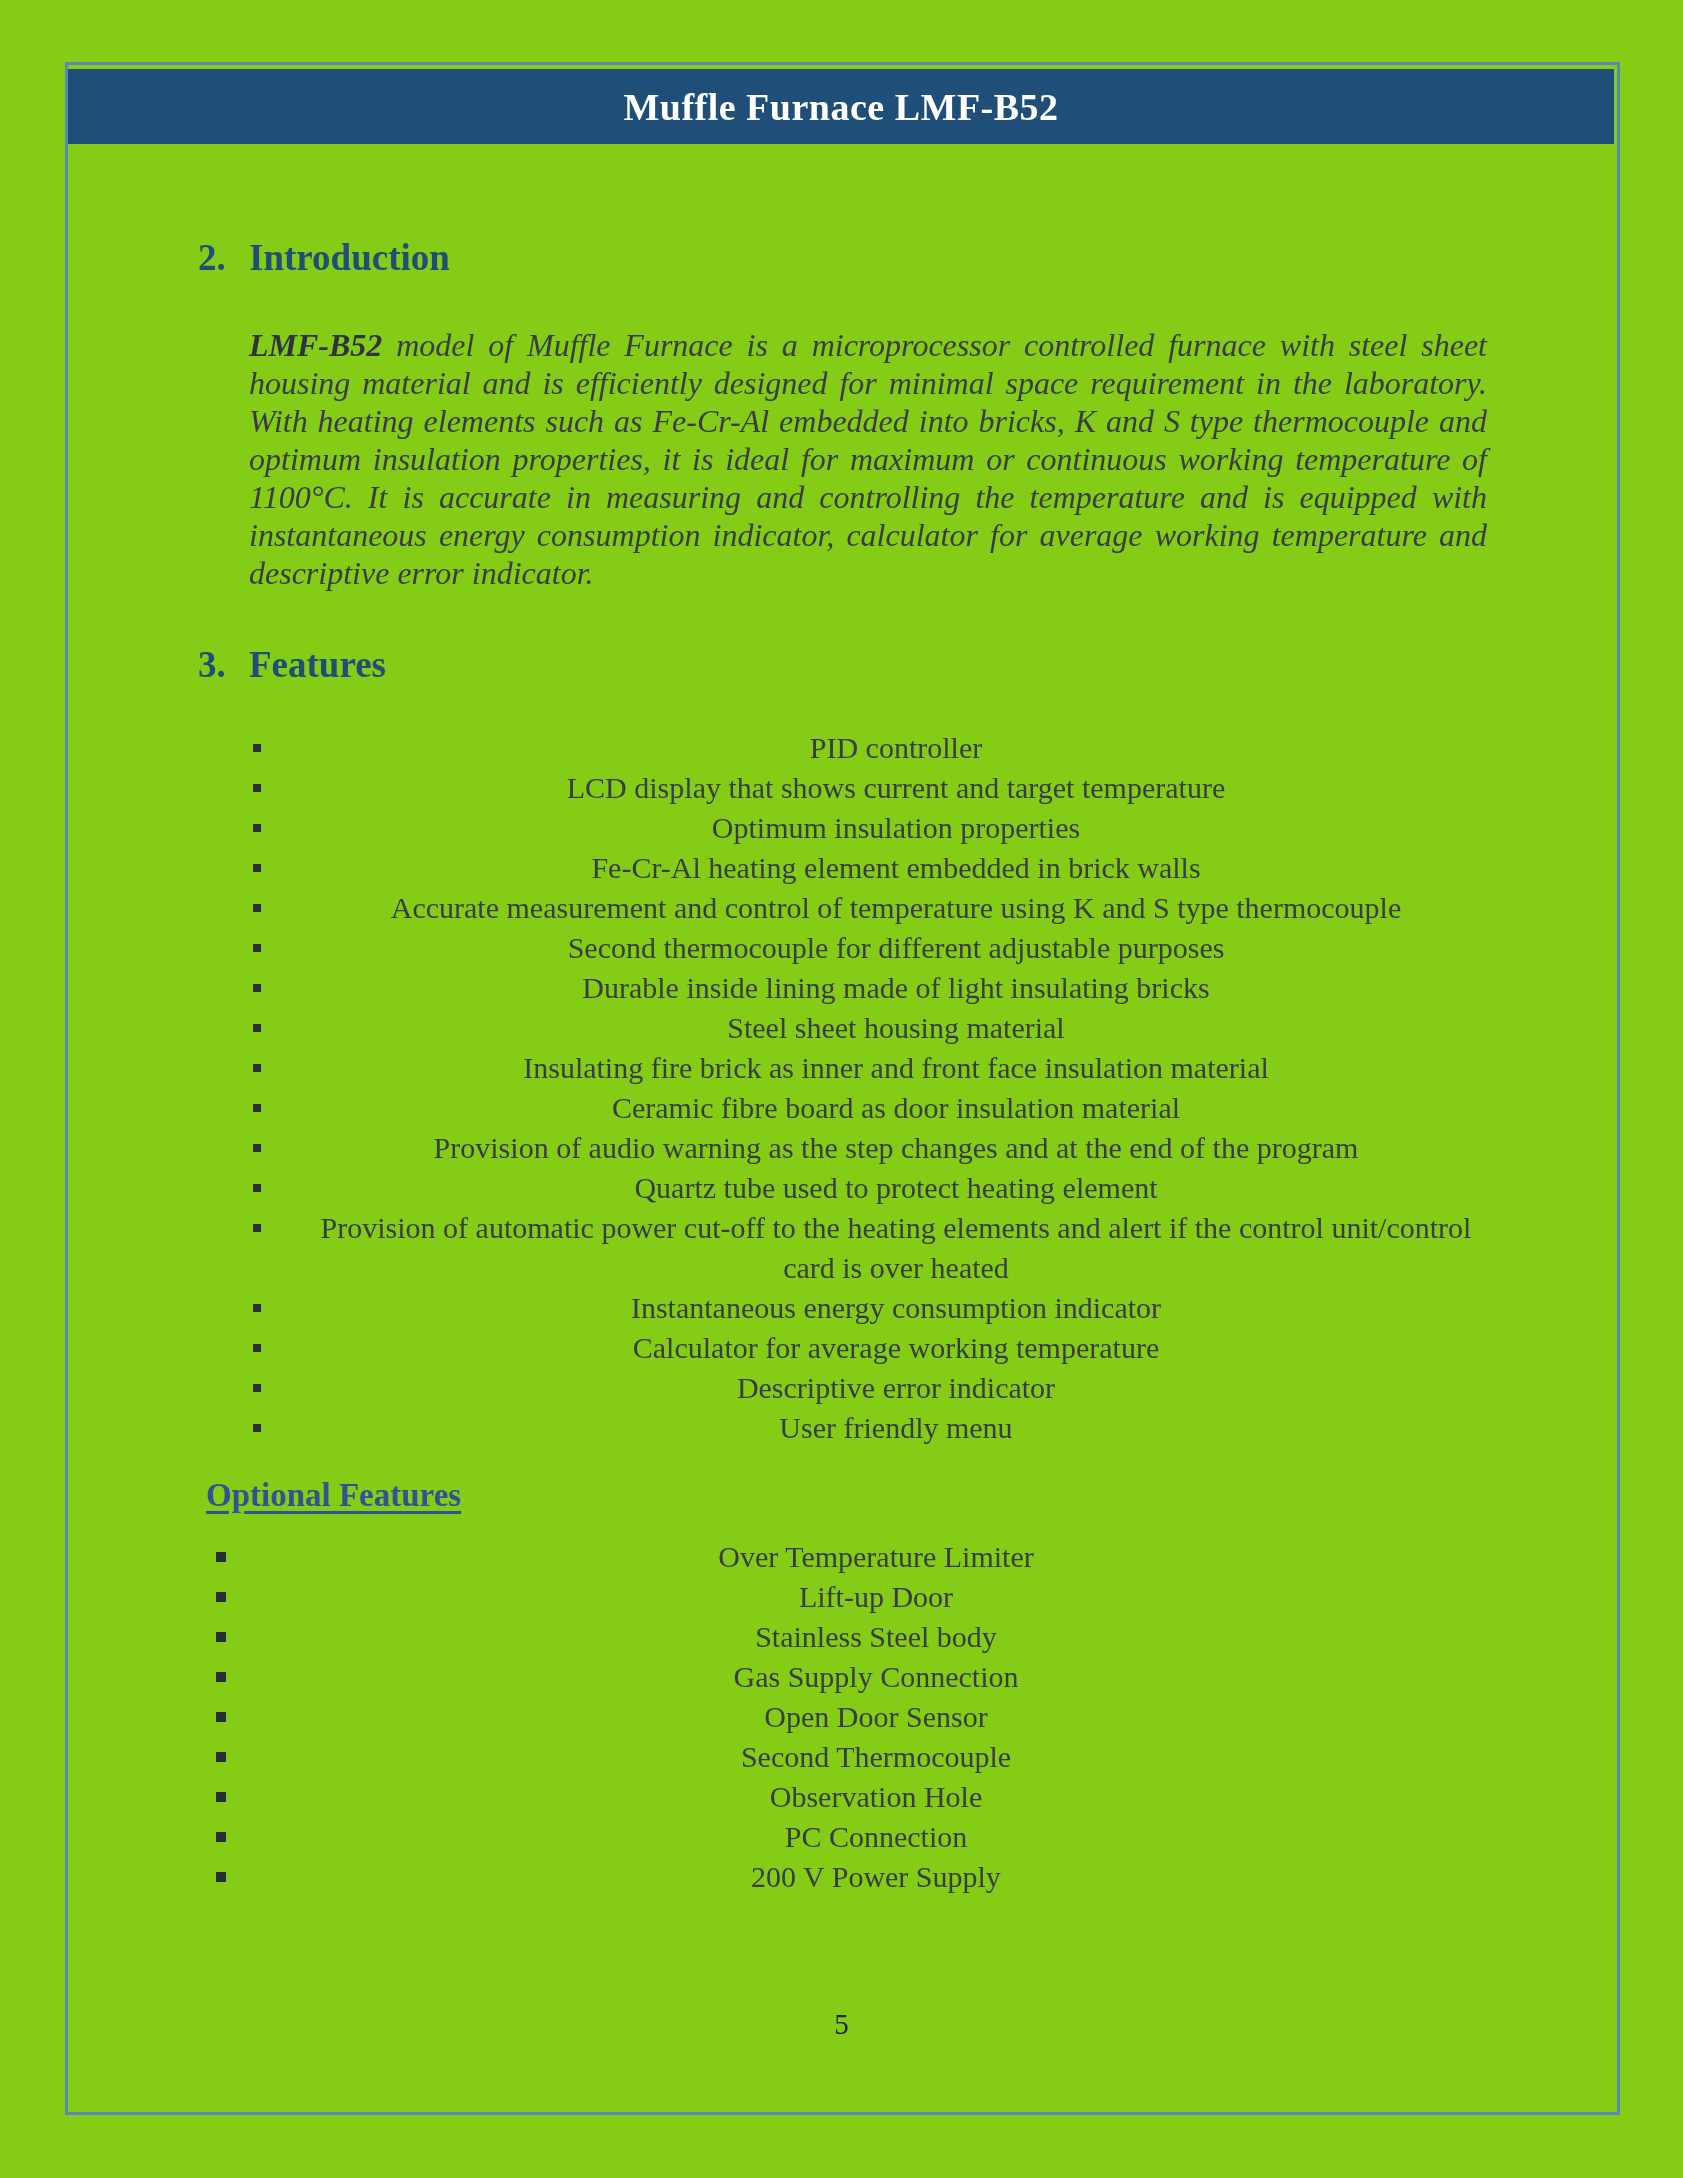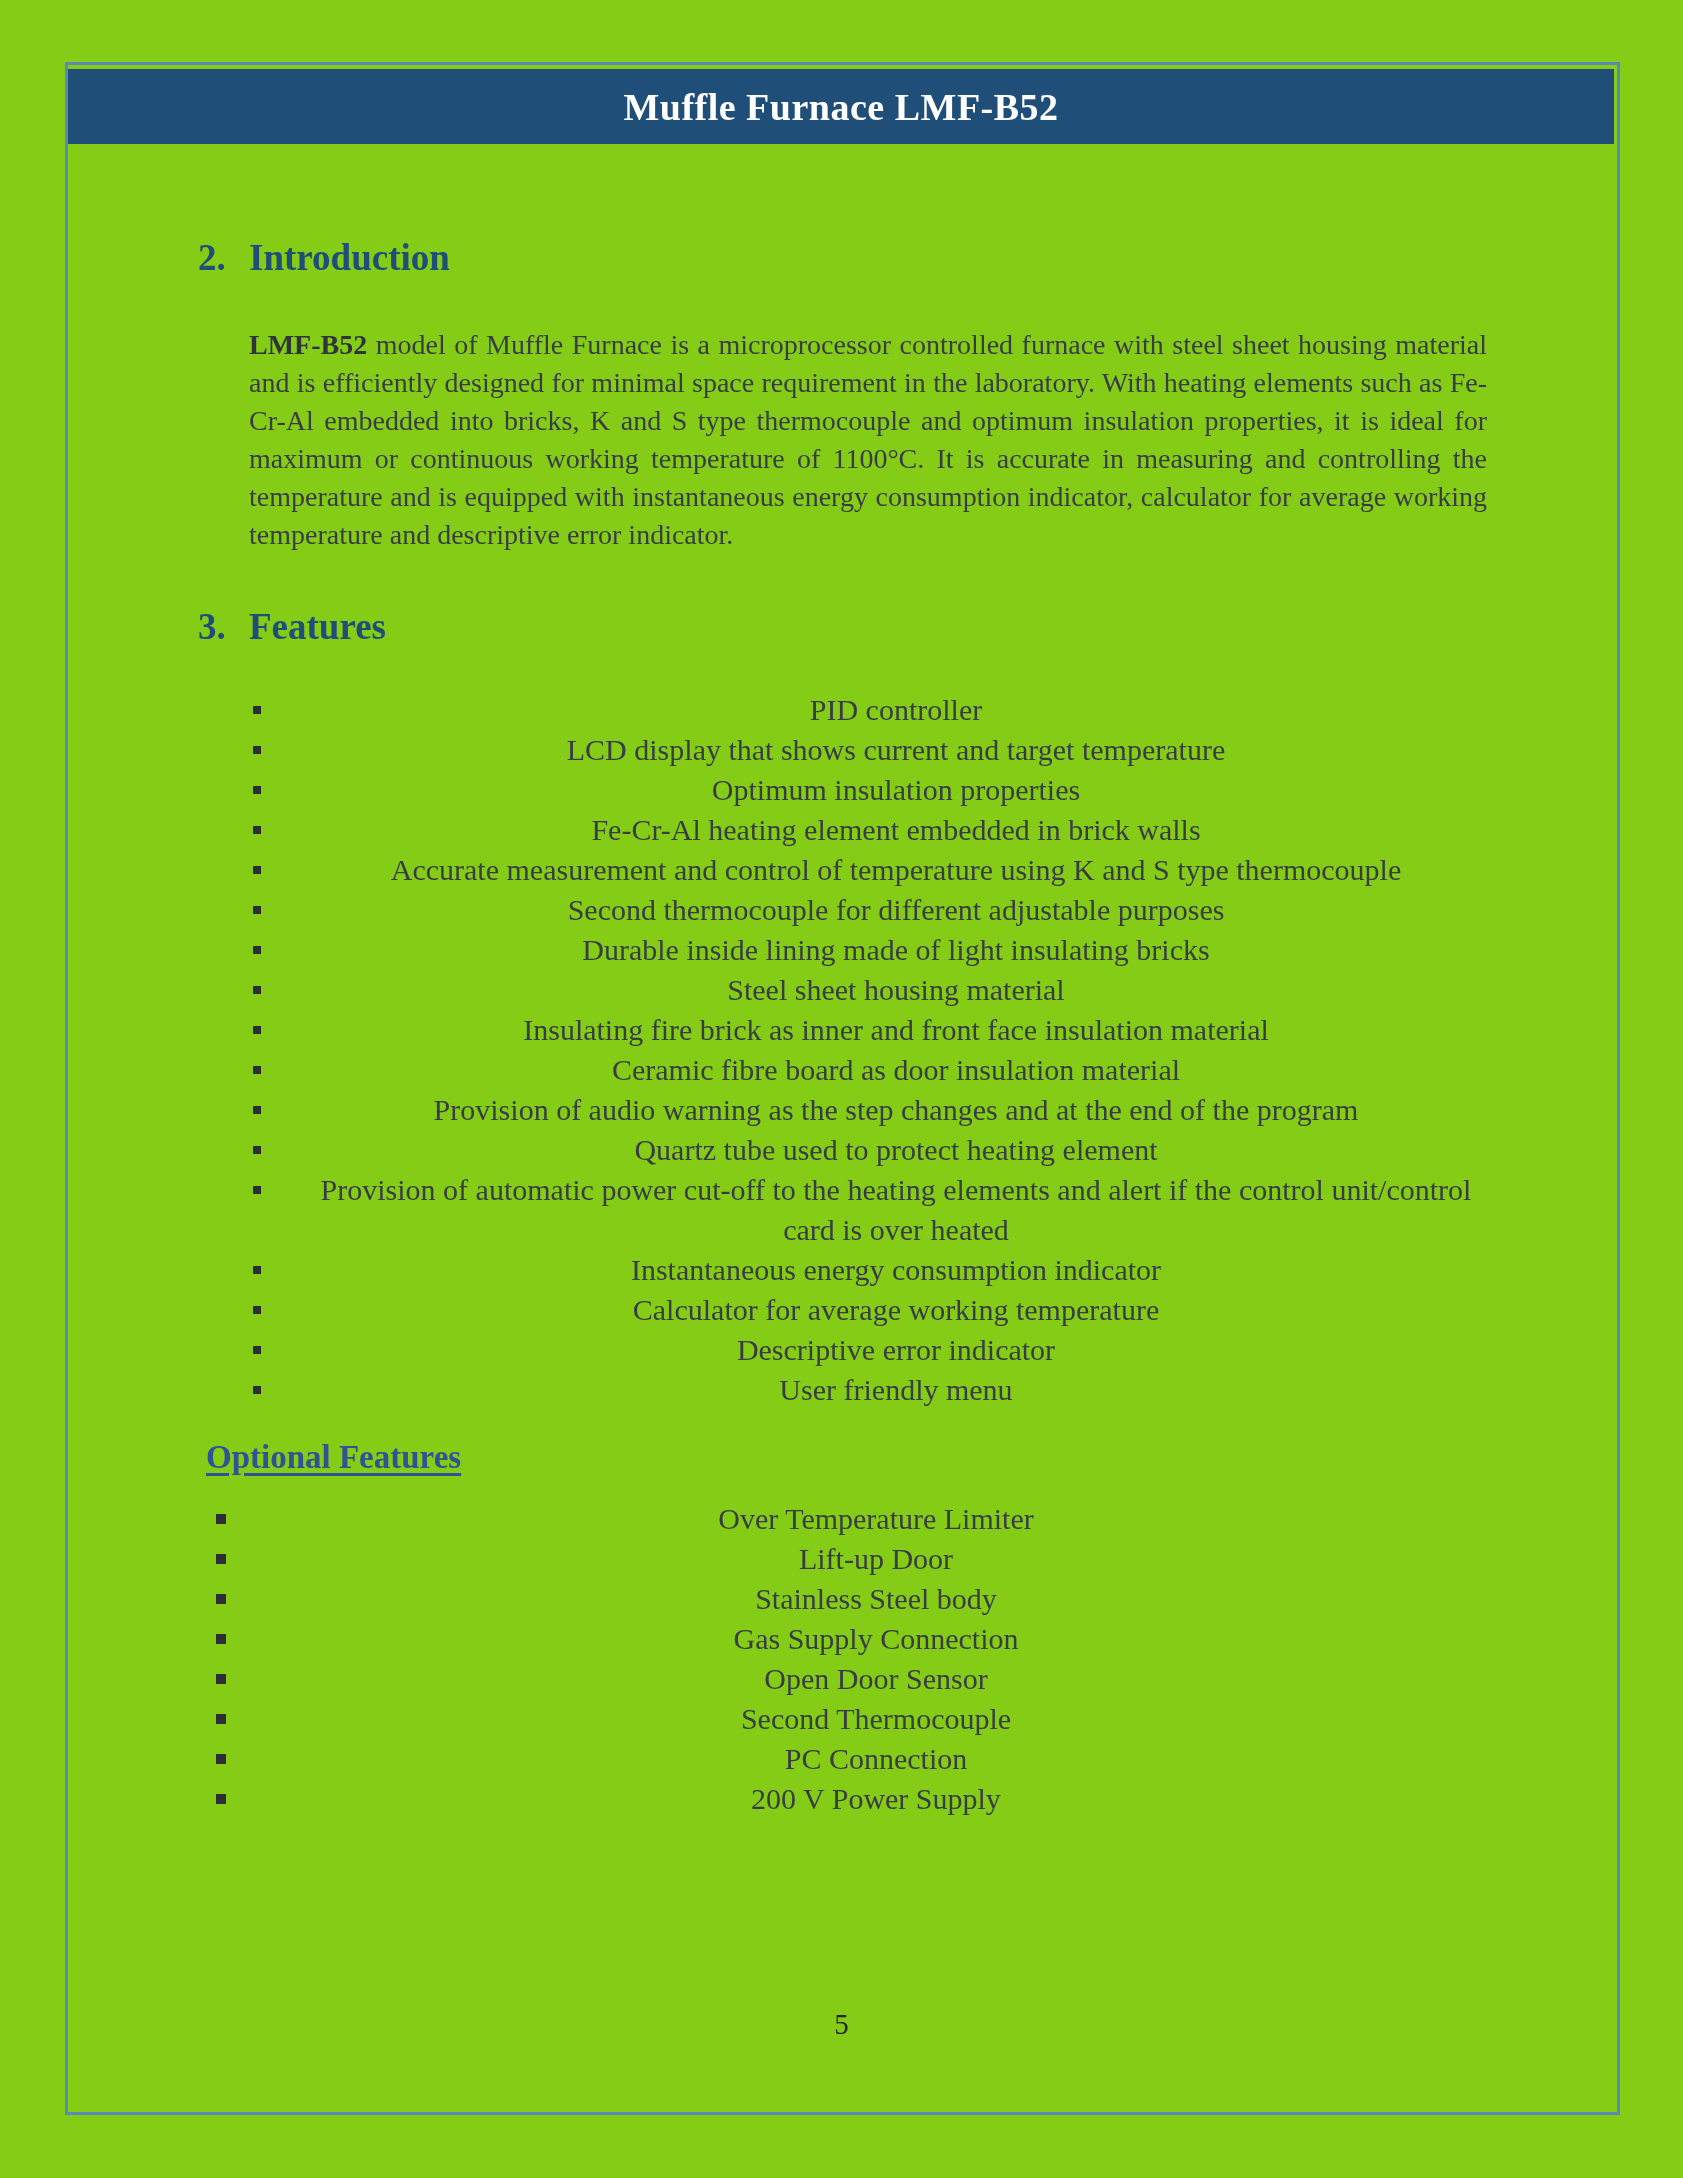--- a/index.html
+++ b/index.html
@@ -27,22 +27,23 @@
   .content { position:absolute; left:198px; top:236px; width:1292px; color:#383d44; }
 
   h2.sec {
     display:flex; margin:0; font-size:37px; line-height:1.2;
     color:#1f4e79; font-weight:bold;
   }
   h2.sec .num { width:51px; flex:0 0 51px; }
 
   p.para {
     margin:46px 0 0 51px; width:1238px;
-    font-size:28px; line-height:38px; text-align:justify; text-justify:inter-word;
+    font-size:32px; line-height:38px; text-align:justify; text-justify:inter-word;
     color:#383d44;
+    font-style:italic;
   }
   p.para strong { font-weight:bold; color:#2f333a; }
 
   h2.sec.features-head { margin-top:51px; }
 
   ul.blist { list-style:none; margin:0; padding:0;text-align:center; }
   ul.features { margin-top:40px; }
   ul.blist li {
     position:relative; font-size:30px; line-height:40px; color:#383d44;
   }
@@ -119,20 +120,21 @@
       <span>Optional Features</span>
     </h3>
 
     <ul class="blist optional">
       <li><span class="sq"></span><span>Over Temperature Limiter</span></li>
       <li><span class="sq"></span><span>Lift-up Door</span></li>
       <li><span class="sq"></span><span>Stainless Steel body</span></li>
       <li><span class="sq"></span><span>Gas Supply Connection</span></li>
       <li><span class="sq"></span><span>Open Door Sensor</span></li>
       <li><span class="sq"></span><span>Second Thermocouple</span></li>
+      <li><span class="sq"></span><span>Observation Hole</span></li>
       <li><span class="sq"></span><span>PC Connection</span></li>
       <li><span class="sq"></span><span>200 V Power Supply</span></li>
     </ul>
 
   </main>
 
   <footer class="pageno">5</footer>
 
 </div>
 

